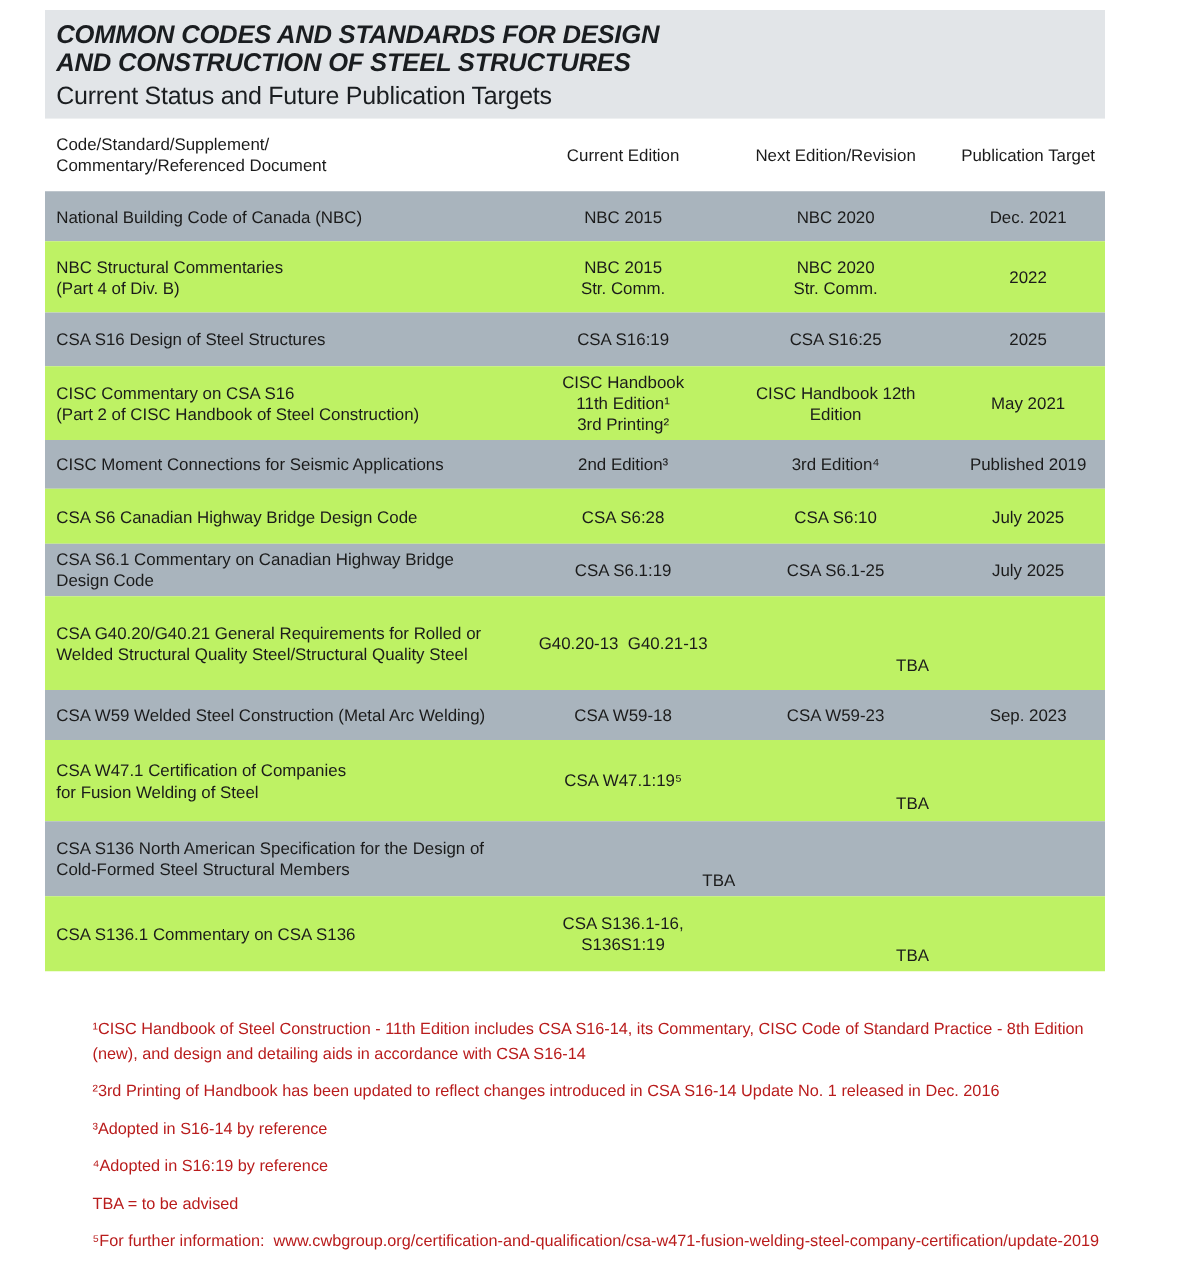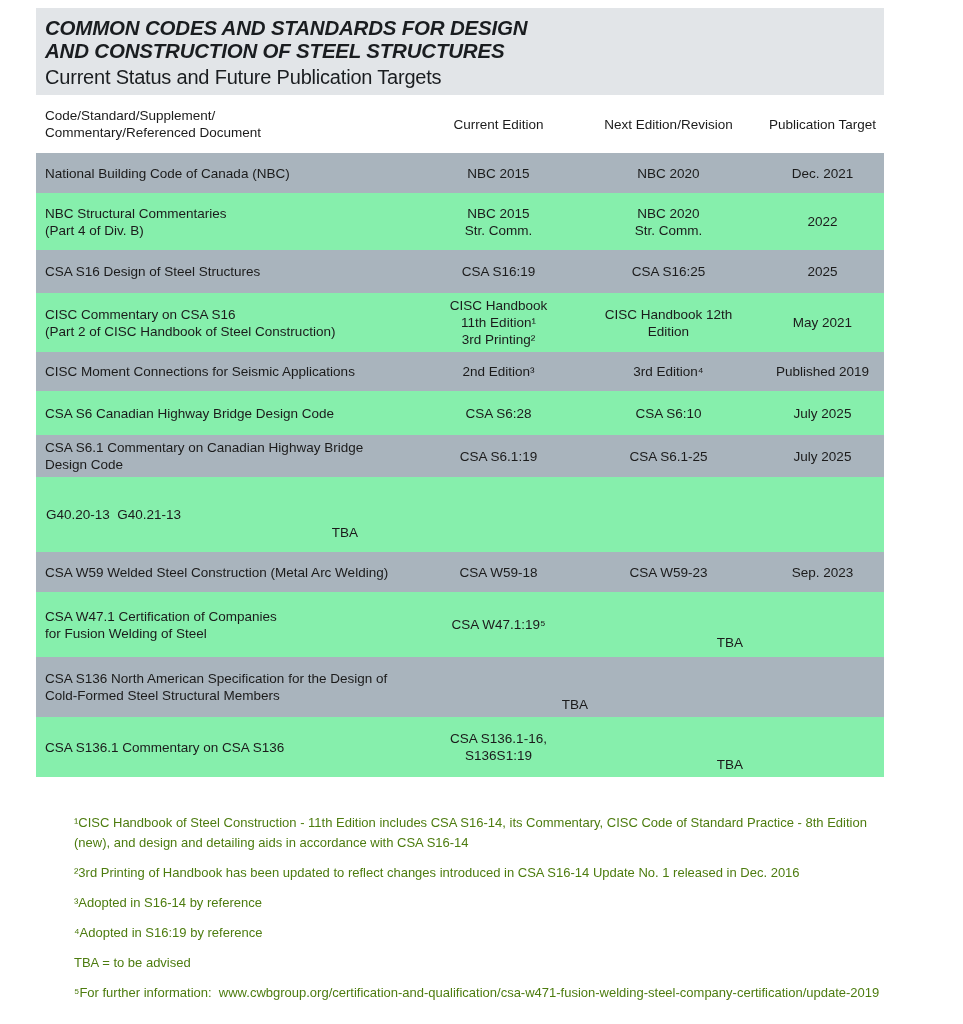--- a/index.html
+++ b/index.html
@@ -54,21 +54,21 @@
     display: flex;
     align-items: center;
   }
   .c1 { width: 385px; justify-content: flex-start; text-align: left; padding: 4px 18px 4px 9px; }
   .c2 { width: 155px; justify-content: center; text-align: center; padding: 4px 2px; }
   .c3 { width: 185px; justify-content: center; text-align: center; padding: 4px 2px; }
   .c4 { width: 123px; justify-content: center; text-align: center; padding: 4px 2px; }
   .c34 { width: 308px; justify-content: center; text-align: center; padding: 4px 2px; margin-top: 35px; }
 
   .row.shaded { background: #a9b4bd; }
-  .row.plain  { background: #86efac; }
+  .row.plain  { background: #bef264; }
 
   #rows .row:nth-child(1)  { min-height: 40px; }
   #rows .row:nth-child(2)  { min-height: 57px; }
   #rows .row:nth-child(3)  { min-height: 43px; }
   #rows .row:nth-child(4)  { min-height: 53px; }
   #rows .row:nth-child(5)  { min-height: 39px; }
   #rows .row:nth-child(6)  { min-height: 44px; }
   #rows .row:nth-child(7)  { min-height: 41px; }
   #rows .row:nth-child(8)  { min-height: 75px; }
   #rows .row:nth-child(9)  { min-height: 40px; }
@@ -76,21 +76,21 @@
   #rows .row:nth-child(11) { min-height: 52px; }
   #rows .row:nth-child(12) { min-height: 44px; }
 
   
   .footnotes { margin: 36px 0 0 38px; width: 845px; }
   .footnote {
     font-size: 13px;
     line-height: 20px;
     margin-bottom: 10px;
     white-space: pre-line;
-    color: #4d7c0f;
+    color: #b91c1c;
   }
   .footnote .url { white-space: normal; }
 </style>
 </head>
 <body>
 
 <div class="page">
   <div class="content">
 
     <div class="title-band">
@@ -152,20 +152,22 @@
             <div class="cell c4">July 2025</div>
           </div>
           <div class="row shaded">
             <div class="cell c1">CSA S6.1 Commentary on Canadian Highway Bridge
 Design Code</div>
             <div class="cell c2">CSA S6.1:19</div>
             <div class="cell c3">CSA S6.1-25</div>
             <div class="cell c4">July 2025</div>
           </div>
           <div class="row plain">
+            <div class="cell c1">CSA G40.20/G40.21 General Requirements for Rolled or
+Welded Structural Quality Steel/Structural Quality Steel</div>
             <div class="cell c2">G40.20-13 &nbsp;G40.21-13</div>
             <div class="cell c34">TBA</div>
           </div>
           <div class="row shaded">
             <div class="cell c1">CSA W59 Welded Steel Construction (Metal Arc Welding)</div>
             <div class="cell c2">CSA W59-18</div>
             <div class="cell c3">CSA W59-23</div>
             <div class="cell c4">Sep. 2023</div>
           </div>
           <div class="row plain">

